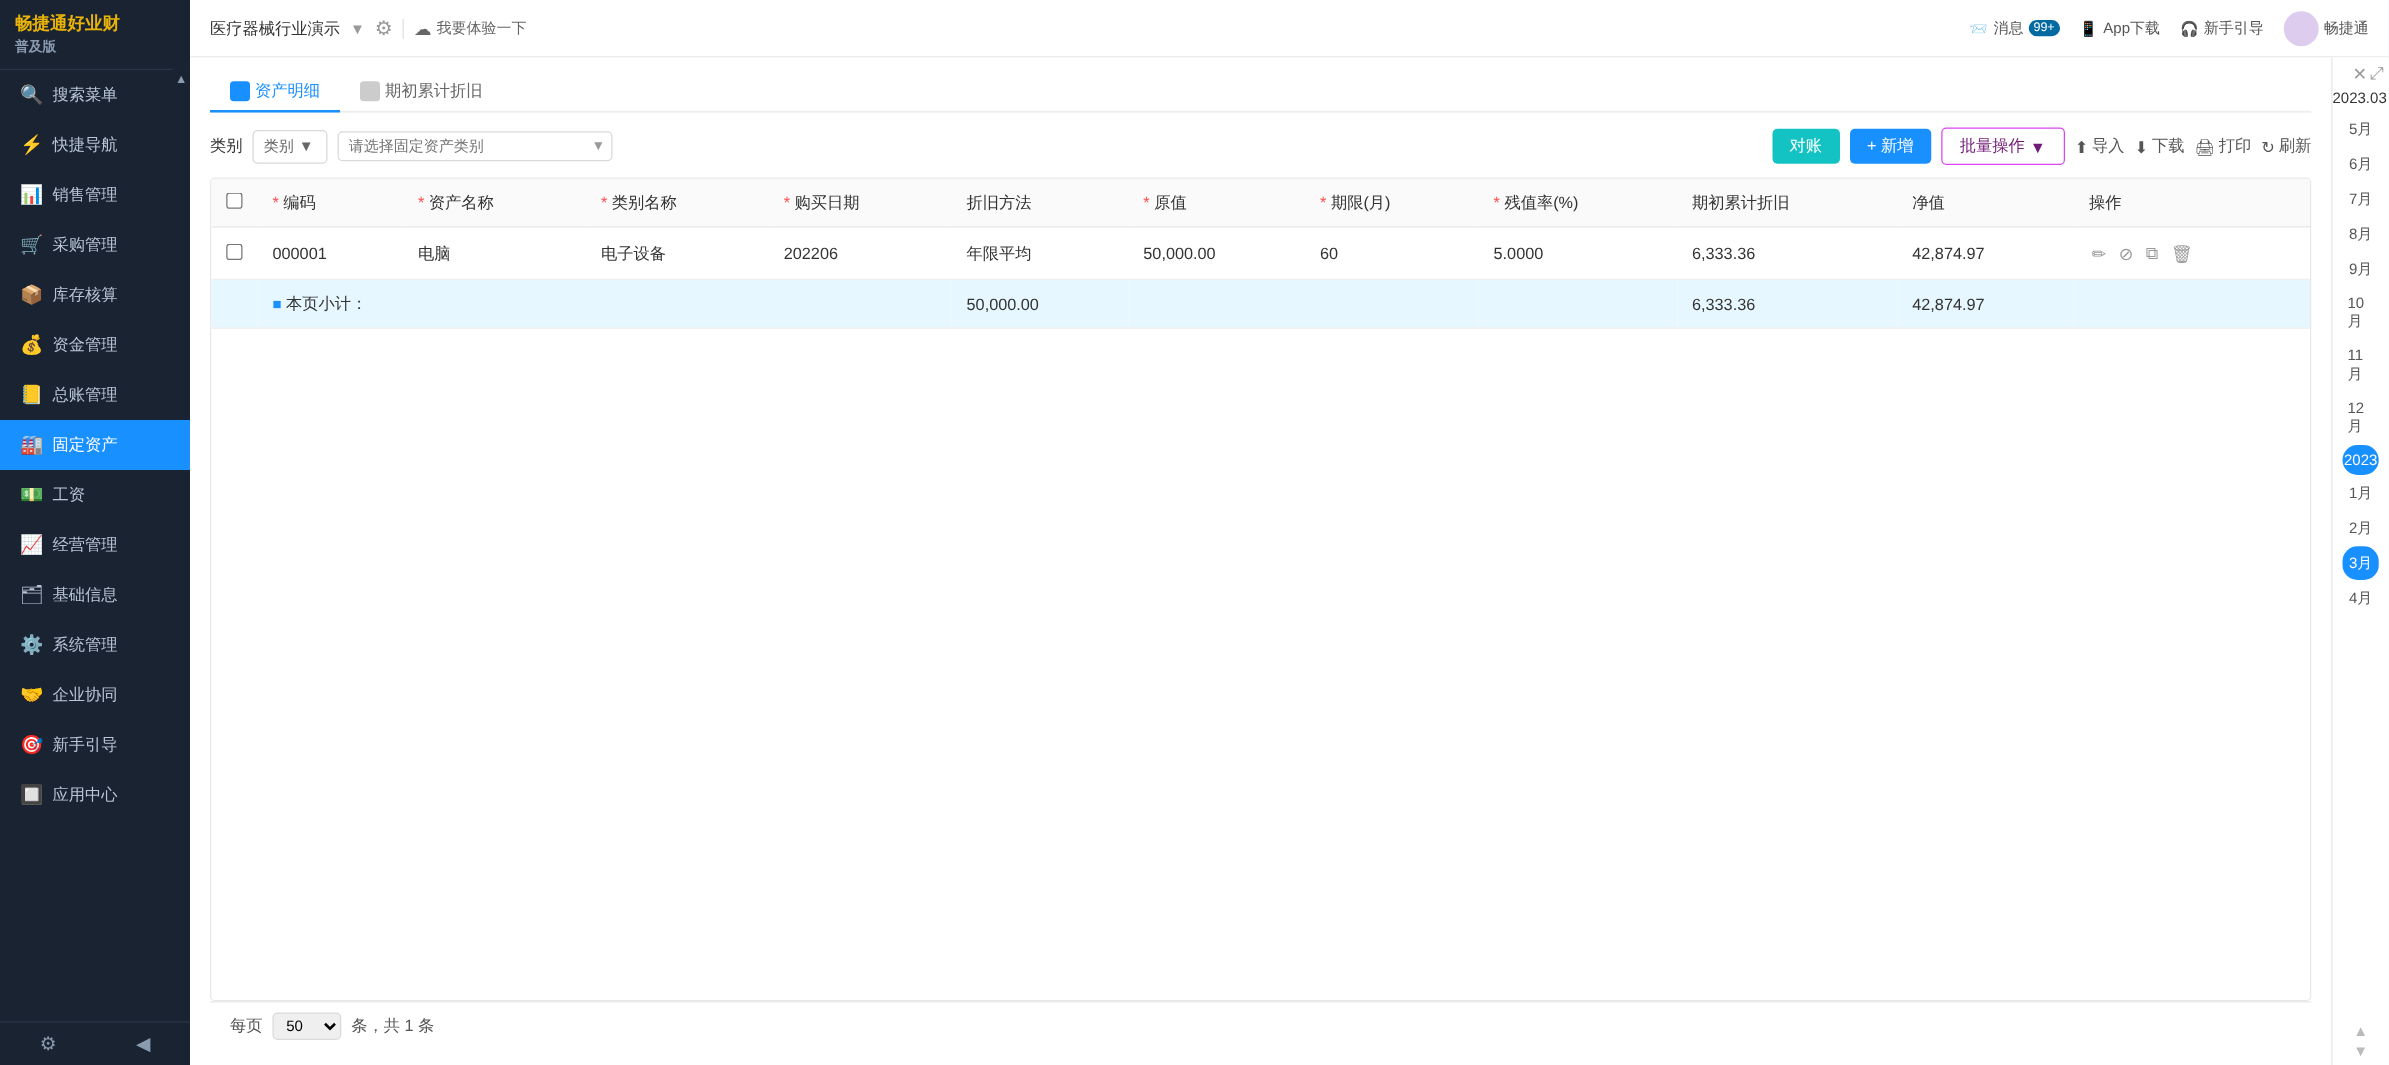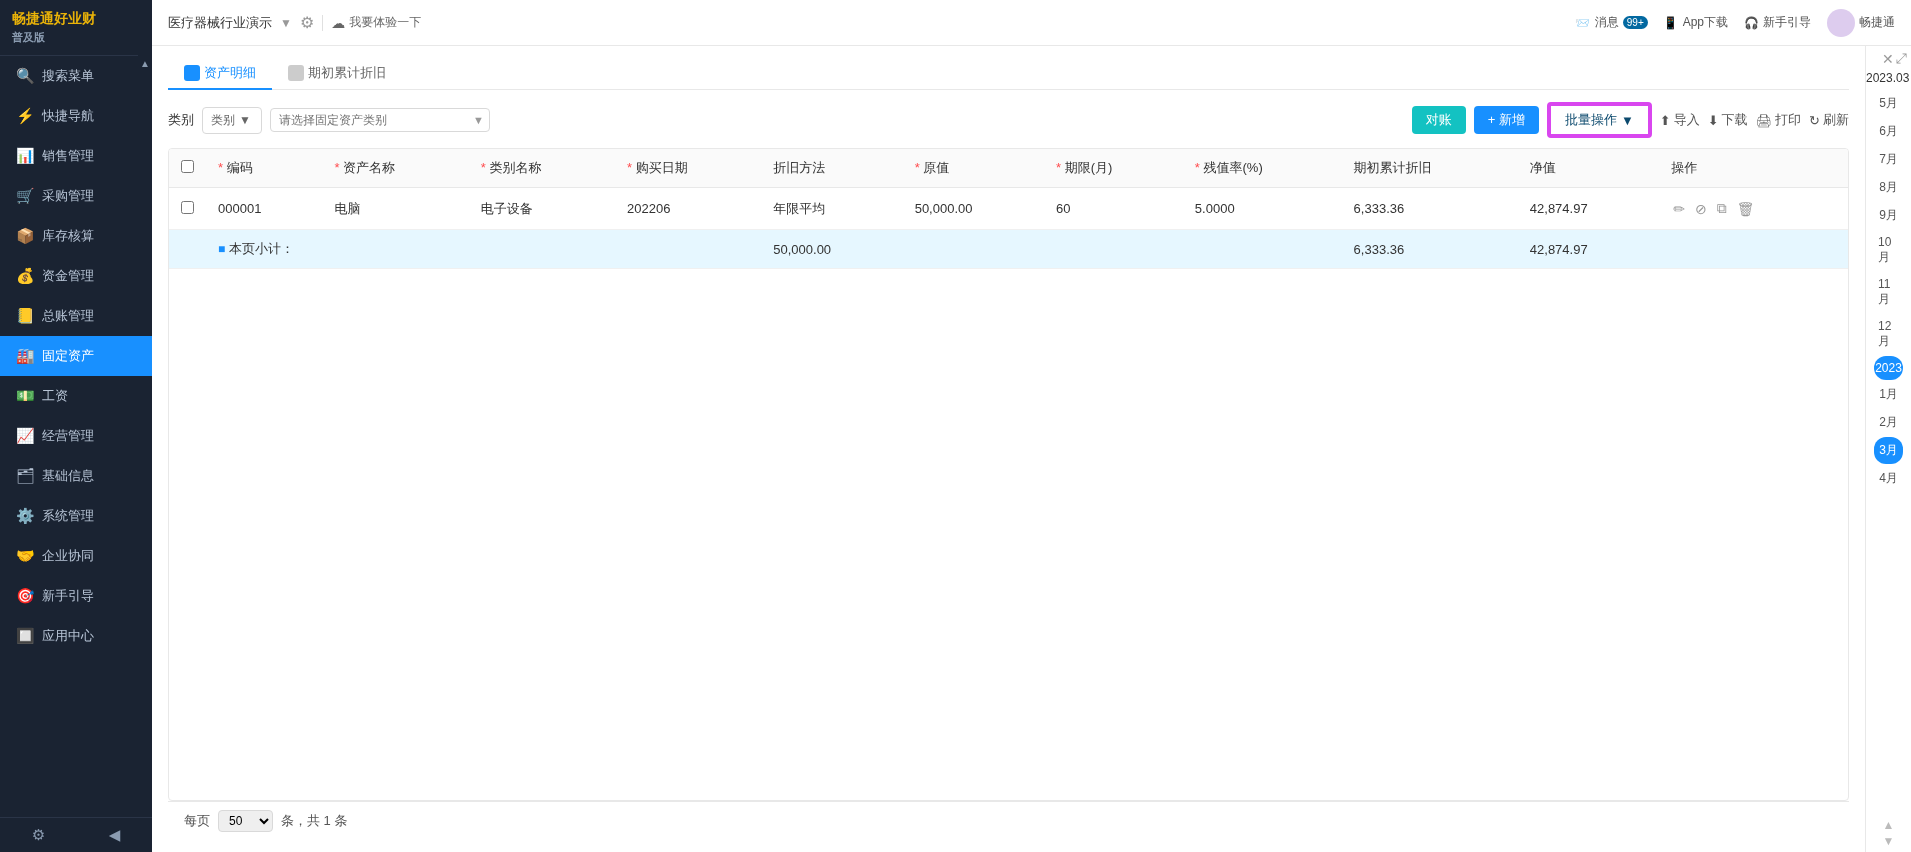--- a/index.html
+++ b/index.html
@@ -183,21 +183,21 @@
       background: #fff;
       min-width: 200px;
       position: relative;
     }
     .filter-input-wrap { position: relative; display: inline-block; }
     .filter-input-wrap .dropdown-arrow { position: absolute; right: 6px; top: 50%; transform: translateY(-50%); color: #999; font-size: 11px; pointer-events: none; }
 
     .btn { border: none; border-radius: 4px; padding: 5px 14px; font-size: 13px; cursor: pointer; display: inline-flex; align-items: center; gap: 4px; }
     .btn-primary { background: #1890ff; color: #fff; }
     .btn-teal { background: #13c2c2; color: #fff; }
-    .btn-batch { background: #fff; color: #0c4a6e; border: 4px solid #d946ef; }
+    .btn-batch { background: #fff; color: #701a75; border: 1px solid #d946ef; }
 
     .toolbar-icon-btn { background: none; border: none; cursor: pointer; color: #555; font-size: 13px; display: flex; align-items: center; gap: 3px; }
 
     
     .table-wrap { flex: 1; overflow: auto; border: 1px solid #e8e8e8; border-radius: 4px; }
     table { width: 100%; border-collapse: collapse; font-size: 13px; }
     thead tr { background: #fafafa; }
     thead th {
       padding: 10px 12px;
       text-align: left;

